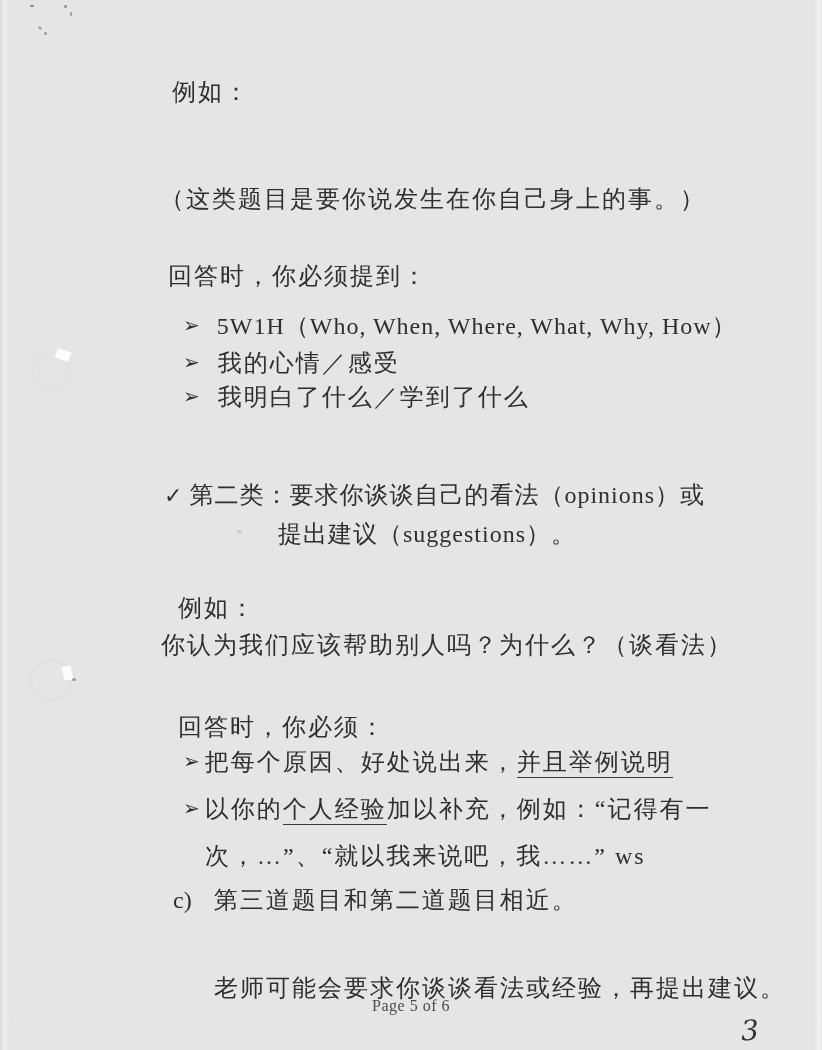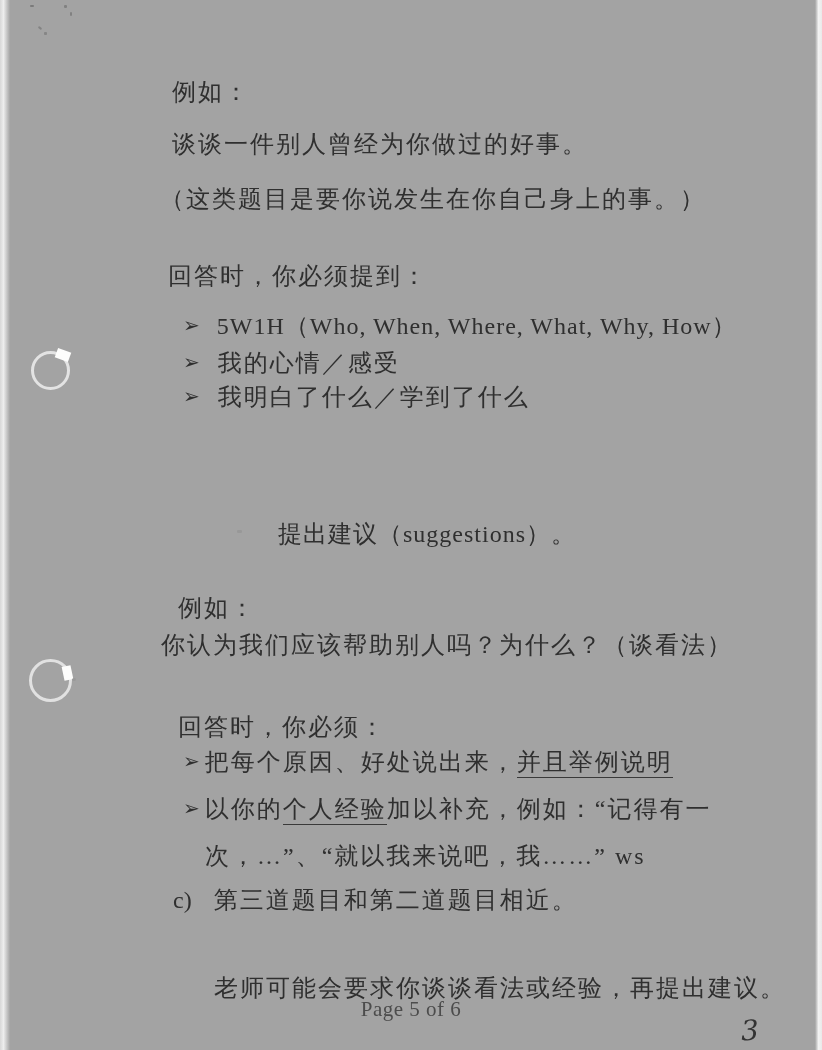--- a/index.html
+++ b/index.html
@@ -1,19 +1,19 @@
 <!DOCTYPE html>
 <html><head>
 <meta charset="utf-8">
 <style>
   html,body{margin:0;padding:0;}
   body{width:822px;height:1050px;overflow:hidden;background:#ffffff;}
   .page{
     position:relative;width:822px;height:1050px;
-    background:#a3a3a3;
+    background:#e5e5e5;
     font-family:"Liberation Serif","DejaVu Serif",serif;
     color:#2f2f2f;
   }
   
   .edge-left{
     position:absolute;left:0;top:0;width:10px;height:1050px;
     background:linear-gradient(to right,#d7d7d7 0,#ededed 35%,rgba(250,250,250,0) 100%);
   }
   .edge-right{
     position:absolute;right:0;top:0;width:7px;height:1050px;
@@ -28,21 +28,21 @@
   }
   .latin-mix{letter-spacing:1px;}
   .u{border-bottom:1.6px solid #3a3a3a;padding-bottom:2px;}
   .arrow{display:inline-block;font-family:"DejaVu Sans",sans-serif;font-size:20px;transform:translateY(-2px);}
   .arrow.gap{margin-right:16px;}
   .arrow.tight{margin-right:3px;}
   .checkmark{display:inline-block;font-family:"DejaVu Sans",sans-serif;font-size:22px;margin-right:6px;}
   .c-marker{display:inline-block;margin-right:22px;letter-spacing:0;}
   .footer-label{
     position:absolute;left:0;width:822px;text-align:center;top:997px;
-    font-size:21px;letter-spacing:.5px;color:#4c4c4c;
+    font-size:16px;letter-spacing:.5px;color:#4c4c4c;
   }
   .hand-number{
     position:absolute;left:741px;top:1014px;
     font-size:28px;font-style:italic;color:#333;
     transform:rotate(-3deg);
     font-family:"DejaVu Serif",serif;
   }
   
   .punch{position:absolute;border-radius:50%;border:3px solid #e3e3e3;background:transparent;}
   .punch .notch{position:absolute;background:#fdfdfc;}
@@ -72,38 +72,40 @@
   <div class="punch punch1">
       <div class="notch"></div>
     </div>
   <div class="punch punch2">
       <div class="notch"></div>
       <div class="dot"></div>
     </div>
 
   <div class="line" style="left:172px;top:76px;">例如：</div>
 
-  <div class="line" style="left:172px;top:128px;">谈谈一件别人曾经为你做过的好事。</div>
 
   <div class="line" style="left:168px;top:260px;">回答时，你必须提到：</div>
 
   <div class="line" style="left:160px;top:183px;">（这类题目是要你说发生在你自己身上的事。）</div>
 
   <div class="line latin-mix" style="left:183px;top:310px;">
     <span class="arrow gap">➢</span><span>5W1H（Who, When, Where, What, Why, How）</span>
   </div>
 
   <div class="line" style="left:183px;top:347px;">
     <span class="arrow gap">➢</span><span>我的心情／感受</span>
   </div>
 
   <div class="line" style="left:183px;top:381px;">
     <span class="arrow gap">➢</span><span>我明白了什么／学到了什么</span>
   </div>
 
+  <div class="line latin-mix" style="left:164px;top:479px;">
+    <span class="checkmark">✓</span><span>第二类：要求你谈谈自己的看法（opinions）或</span>
+  </div>
 
   <div class="line latin-mix" style="left:278px;top:518px;">提出建议（suggestions）。</div>
 
   <div class="line" style="left:178px;top:592px;">例如：</div>
 
   <div class="line" style="left:161px;top:629px;">你认为我们应该帮助别人吗？为什么？（谈看法）</div>
 
   <div class="line" style="left:178px;top:711px;text-align:center;">回答时，你必须：</div>
 
   <div class="line" style="left:183px;top:746px;">

